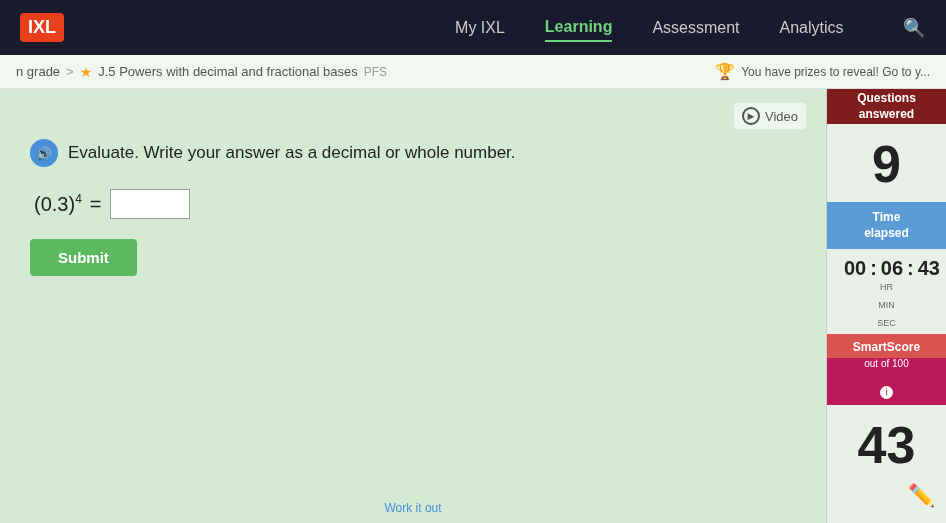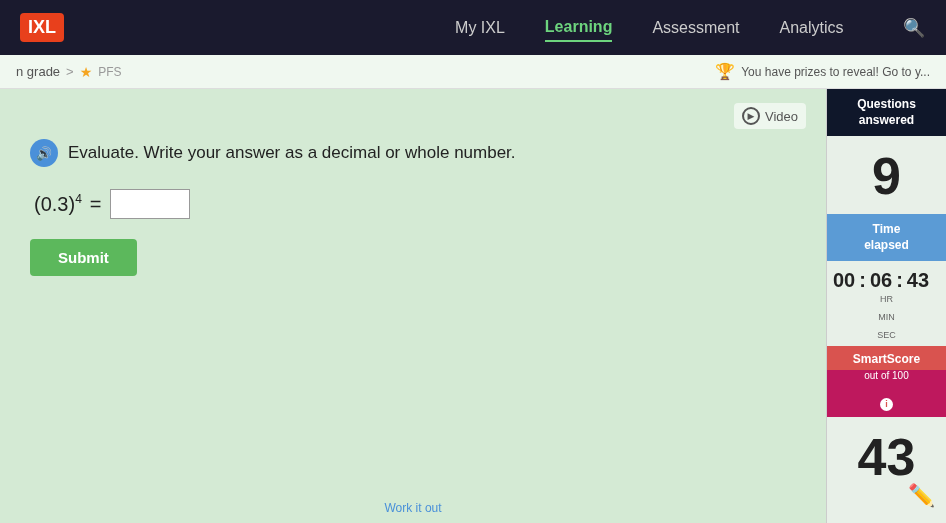--- a/index.html
+++ b/index.html
@@ -181,45 +181,45 @@
       flex-direction: column;
       align-items: center;
     }
 
     .sidebar-section {
       width: 100%;
       text-align: center;
     }
 
     .questions-answered-header {
-      background: #0f172a;
+      background: #7f1d1d;
+      color: white;
+      font-size: 12px;
+      font-weight: bold;
+      padding: 2px 6px;
+      line-height: 1.3;
+    }
+    .questions-answered-value {
+      font-size: 52px;
+      font-weight: bold;
+      color: #222;
+      padding: 10px 0 8px;
+    }
+
+    .time-elapsed-header {
+      background: #5b9bd5;
       color: white;
       font-size: 12px;
       font-weight: bold;
       padding: 8px 6px;
       line-height: 1.3;
     }
-    .questions-answered-value {
-      font-size: 52px;
-      font-weight: bold;
-      color: #222;
-      padding: 10px 0 8px;
-    }
-
-    .time-elapsed-header {
-      background: #5b9bd5;
-      color: white;
-      font-size: 12px;
-      font-weight: bold;
-      padding: 8px 6px;
-      line-height: 1.3;
-    }
     .time-elapsed-value {
       display: flex;
-      justify-content: flex-start;
+      justify-content: flex-end;
       gap: 4px;
       padding: 8px 6px 2px;
       font-size: 20px;
       font-weight: bold;
       color: #222;
     }
     .time-labels {
       display: flex;
       justify-content: center;
       gap: 8px;
@@ -287,20 +287,21 @@
   <span class="nav-link active">Learning</span>
   <span class="nav-link">Assessment</span>
   <span class="nav-link">Analytics</span>
   <span class="nav-search">🔍</span>
 </nav>
 
 <div id="breadcrumb-bar">
   <span class="breadcrumb-grade">n grade</span>
   <span class="breadcrumb-sep">&gt;</span>
   <span class="breadcrumb-star">★</span>
+  <span class="breadcrumb-topic">J.5 Powers with decimal and fractional bases</span>
   <span class="breadcrumb-pfs">PFS</span>
   <div class="prize-area">
     <span class="prize-icon">🏆</span>
     <span>You have prizes to reveal! Go to y...</span>
   </div>
 </div>
 
 <div id="main-content">
 
   <div id="question-area">

